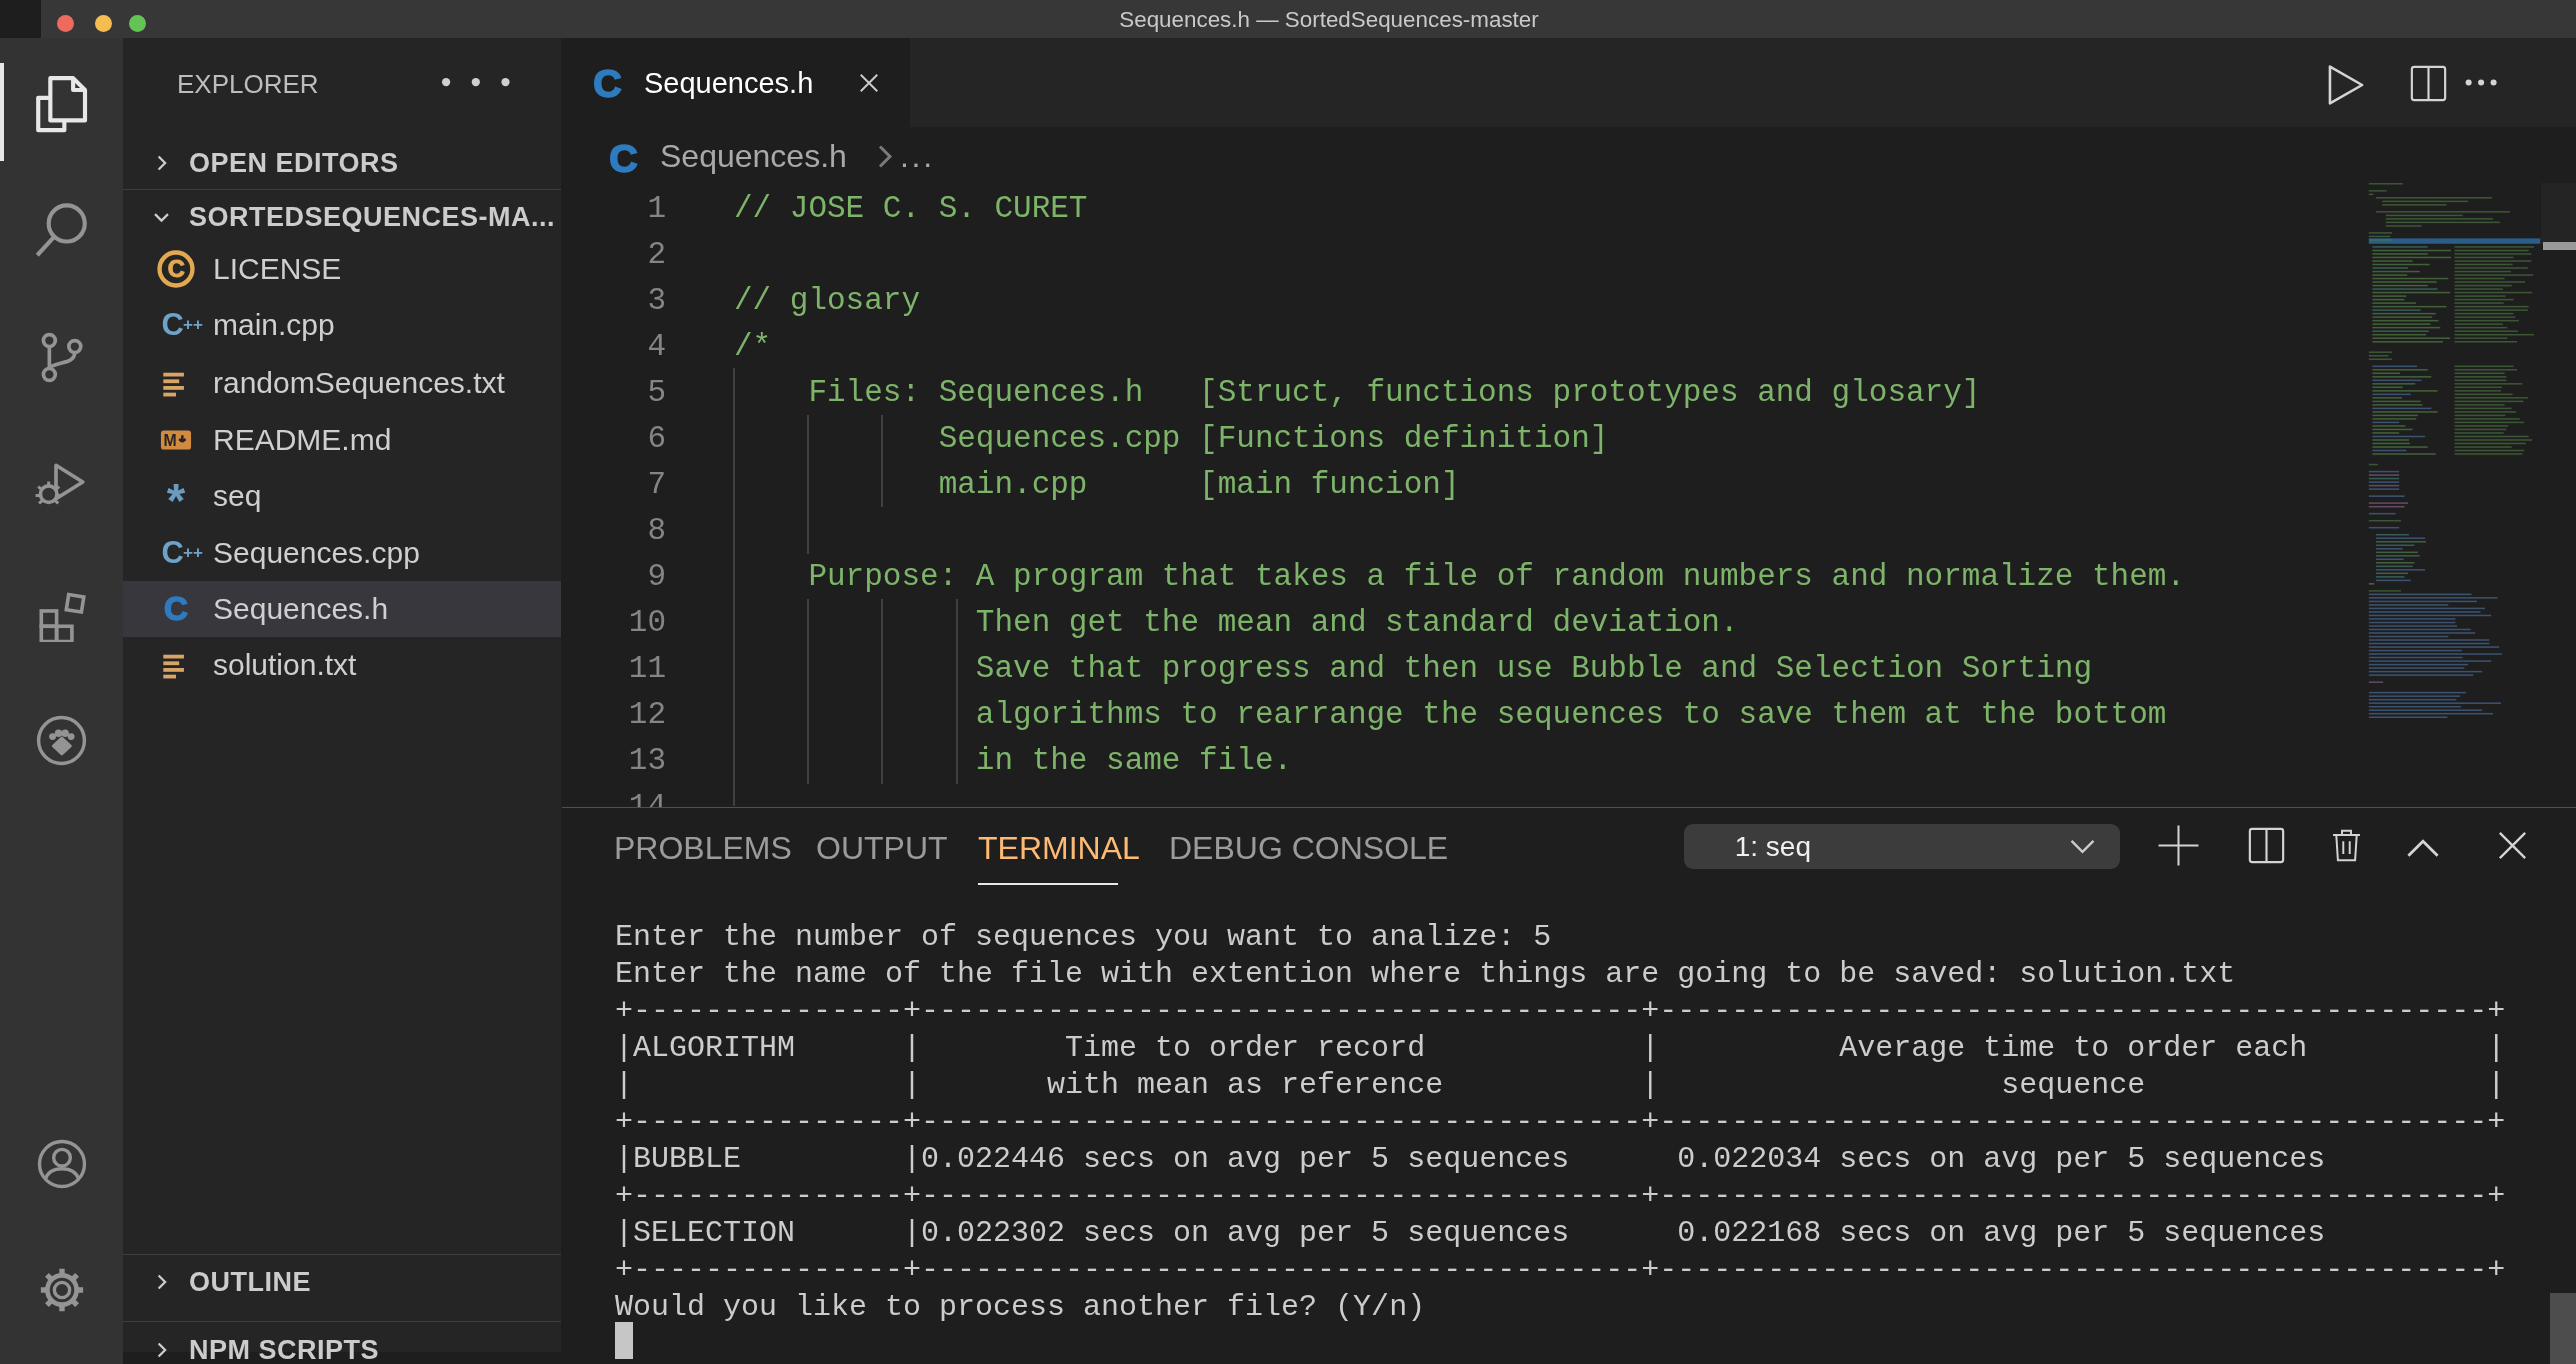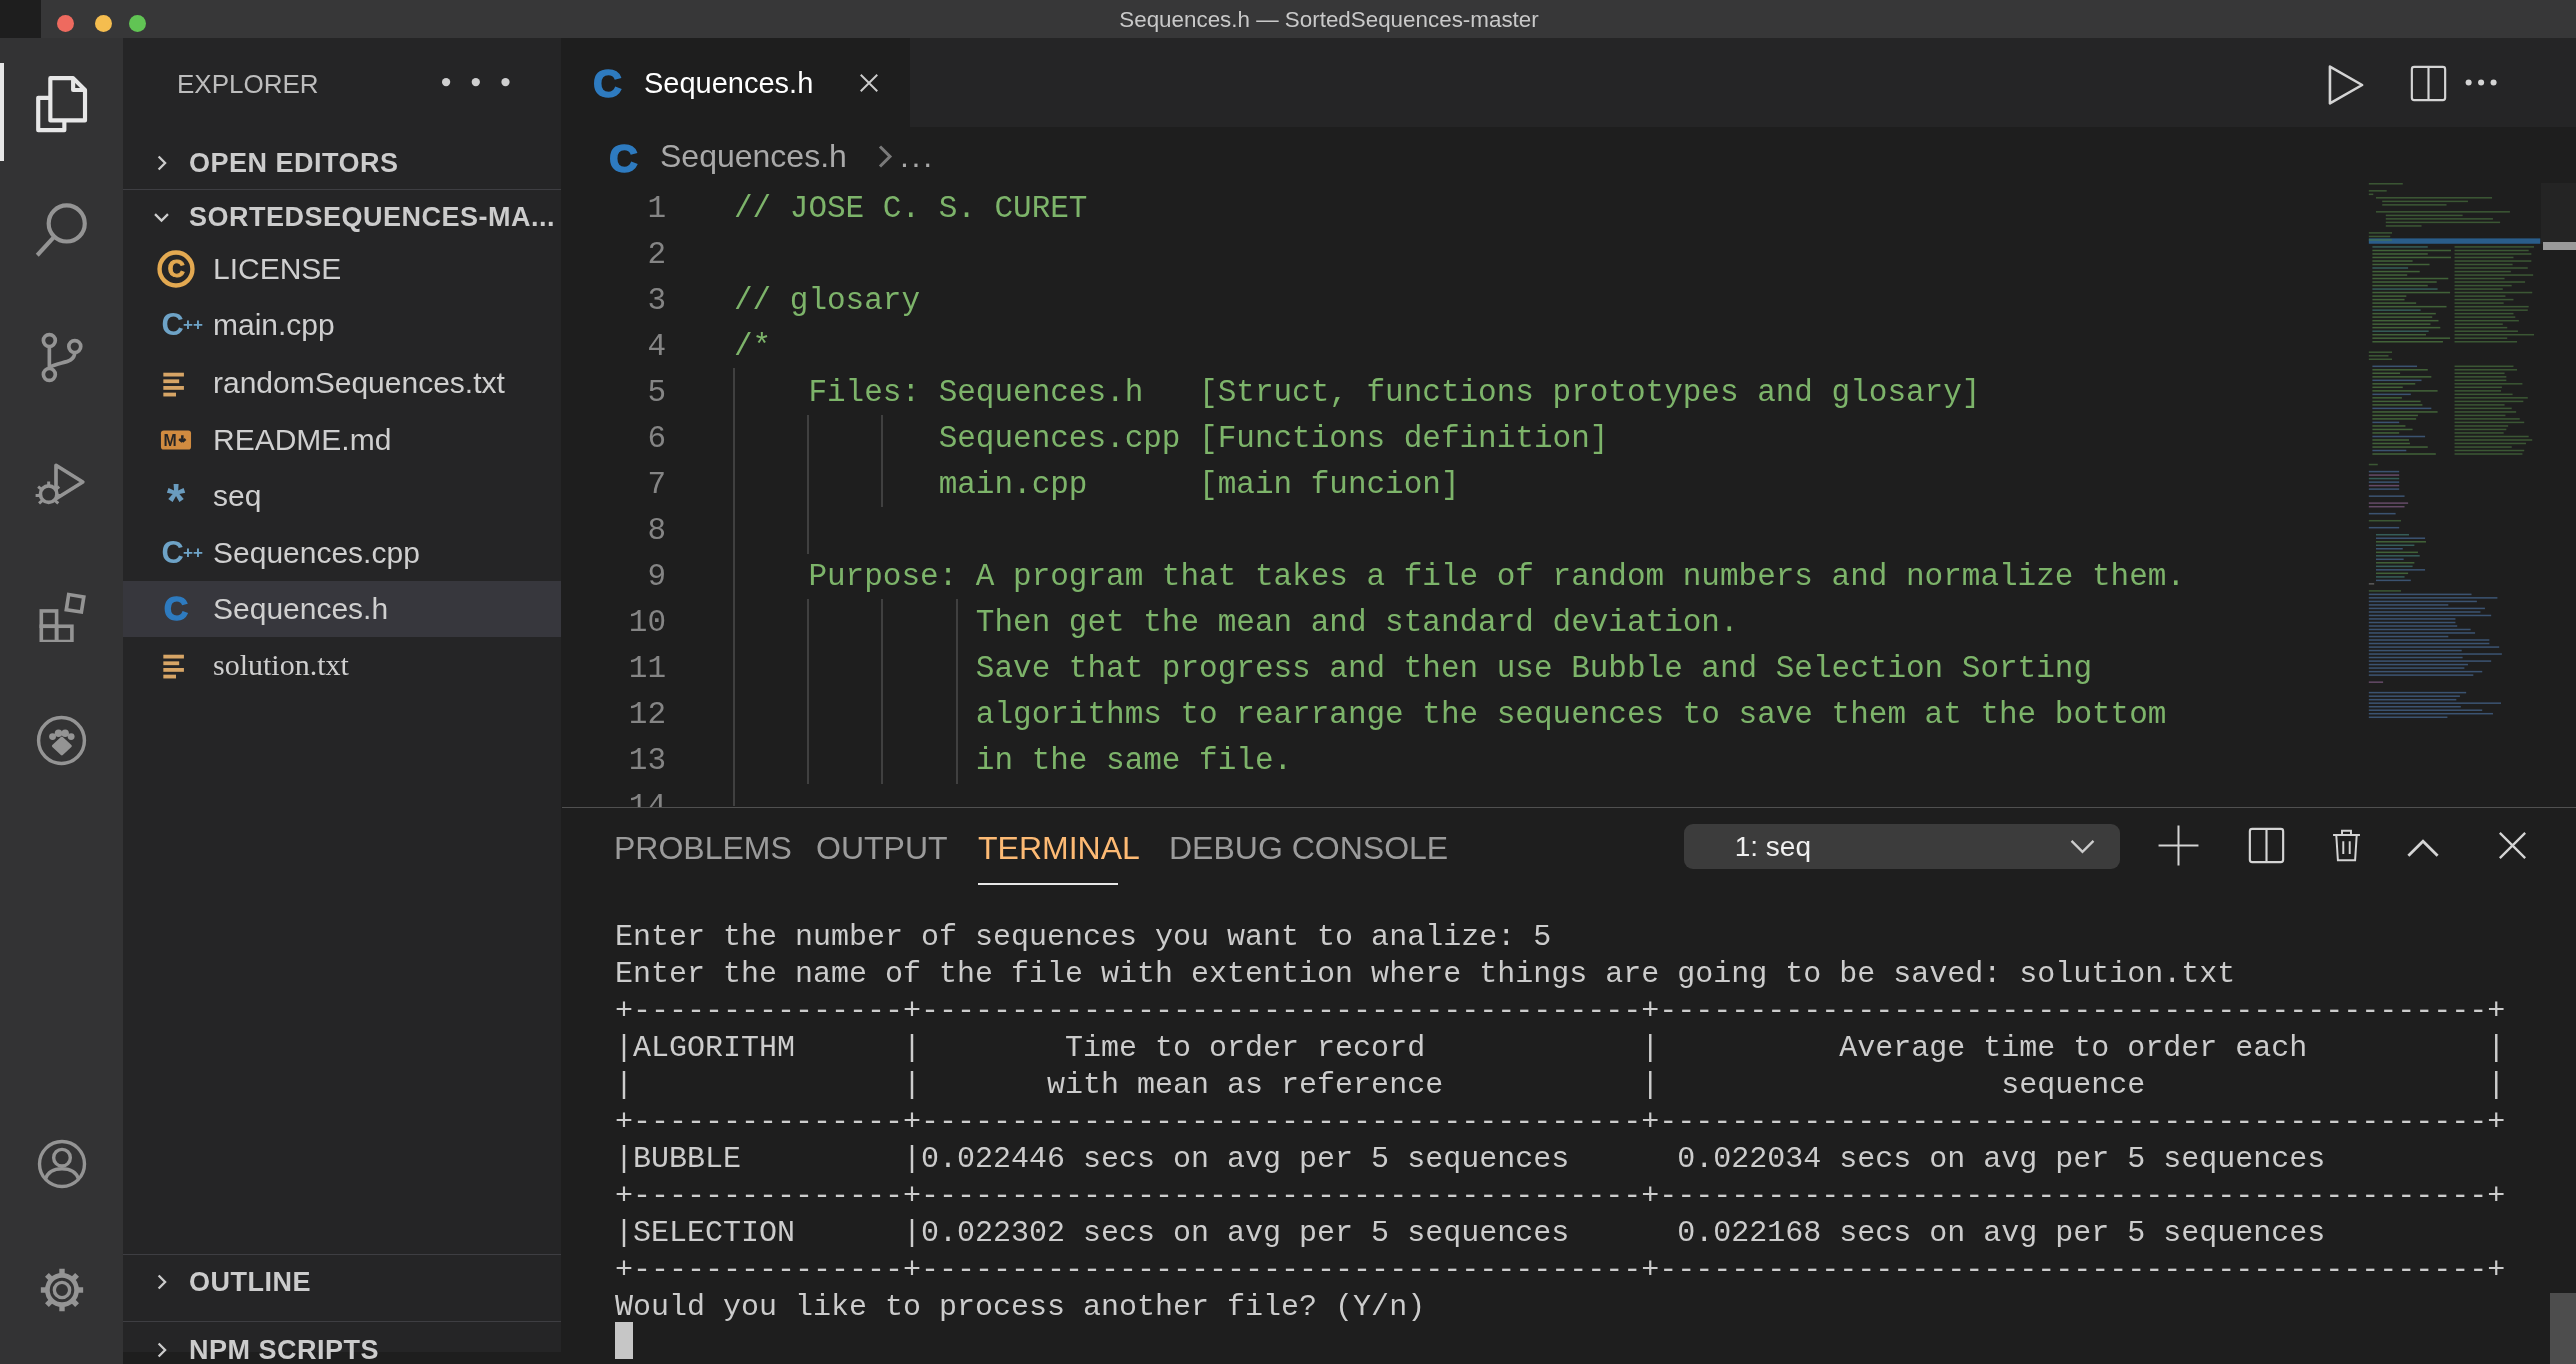--- a/index.html
+++ b/index.html
@@ -184,21 +184,21 @@
           <text x="16" y="15.4" font-family="Liberation Sans" font-weight="700" font-size="10.5" fill="#6ea3c7">++</text>
         </svg></span>
       <span class="lbl">Sequences.cpp</span>
     </div>
   <div class="frow" style="top:543px;background:#37373d;" id="f-seqh">
       <span class="fic"><svg width="38" height="38" viewBox="0 0 24 24" style="font-size:34px">
           <text x="12" y="19" text-anchor="middle" font-family="Liberation Sans" font-weight="700" font-size="21" fill="#2e7bc0" stroke="#2e7bc0" stroke-width="0.9">C</text>
         </svg></span>
       <span class="lbl">Sequences.h</span>
     </div>
-  <div class="frow" style="top:599px;font-family:Liberation Serif, serif;" id="f-solution">
+  <div class="frow" style="top:599px;" id="f-solution">
       <span class="fic"><svg width="38" height="38" viewBox="0 0 24 24">
           <g fill="#d7a566">
             <rect x="4" y="5.5" width="13" height="2.4"></rect>
             <rect x="4" y="9.7" width="10" height="2.4"></rect>
             <rect x="4" y="13.9" width="13" height="2.4"></rect>
             <rect x="4" y="18.1" width="8" height="2.4"></rect>
           </g>
         </svg></span>
       <span class="lbl">solution.txt</span>
     </div>

